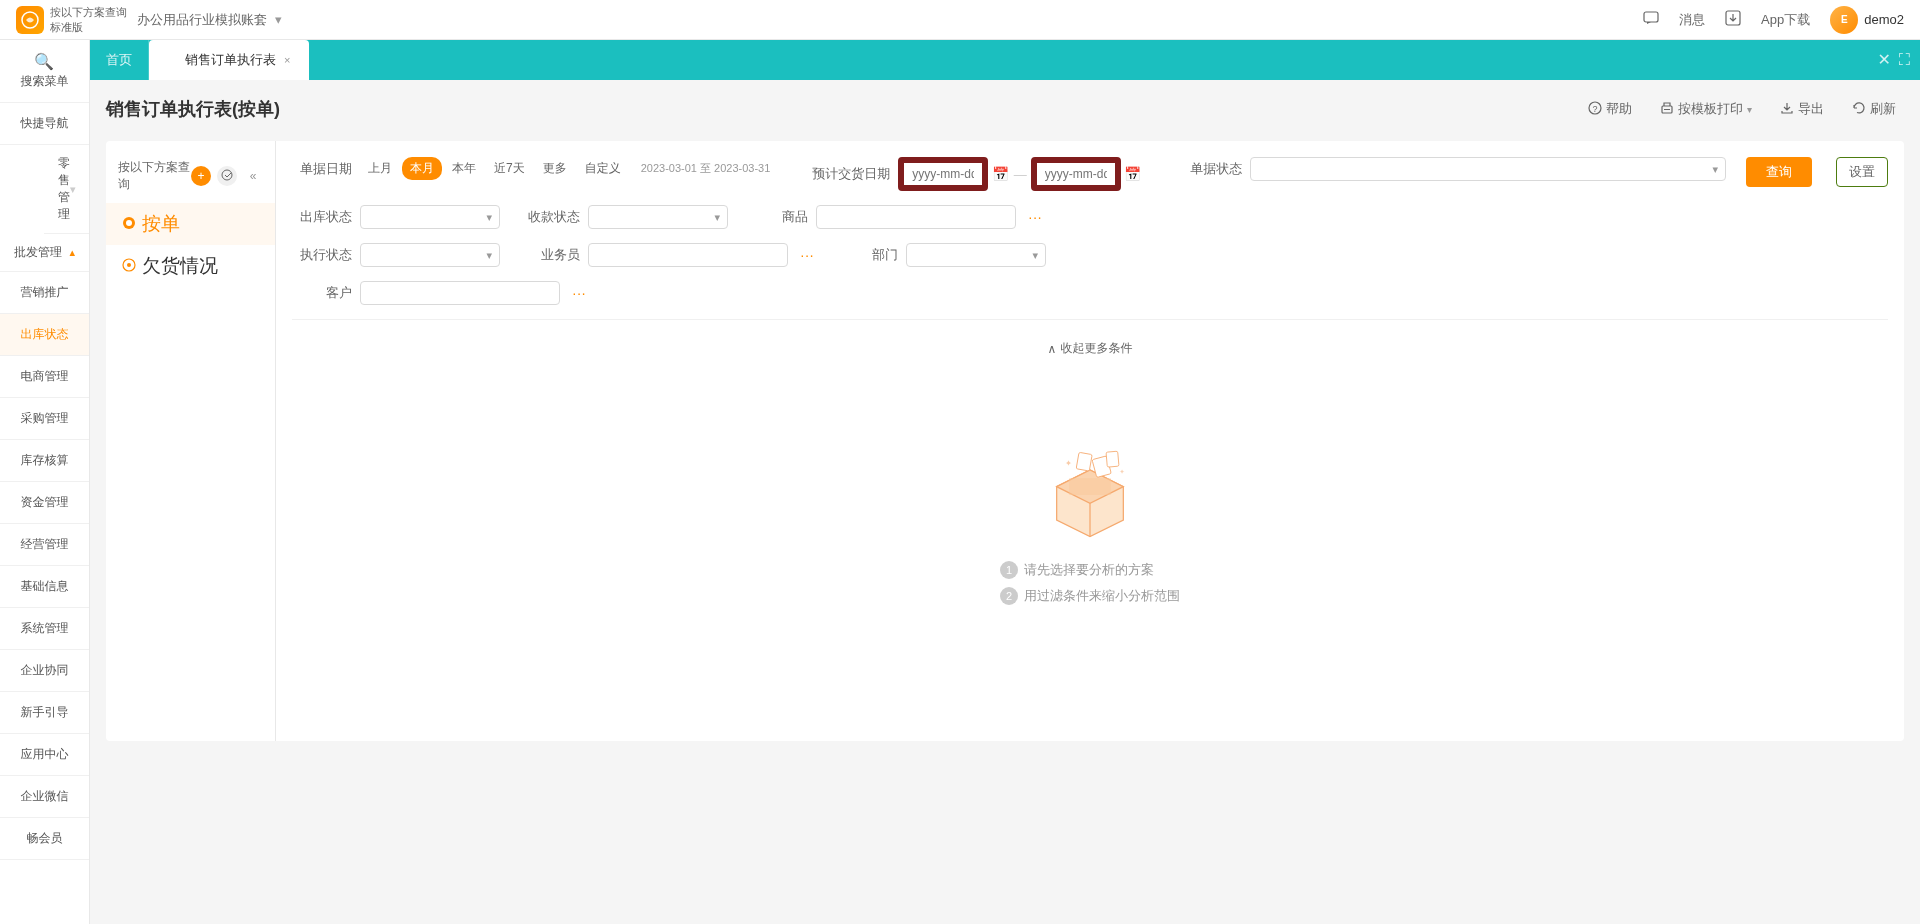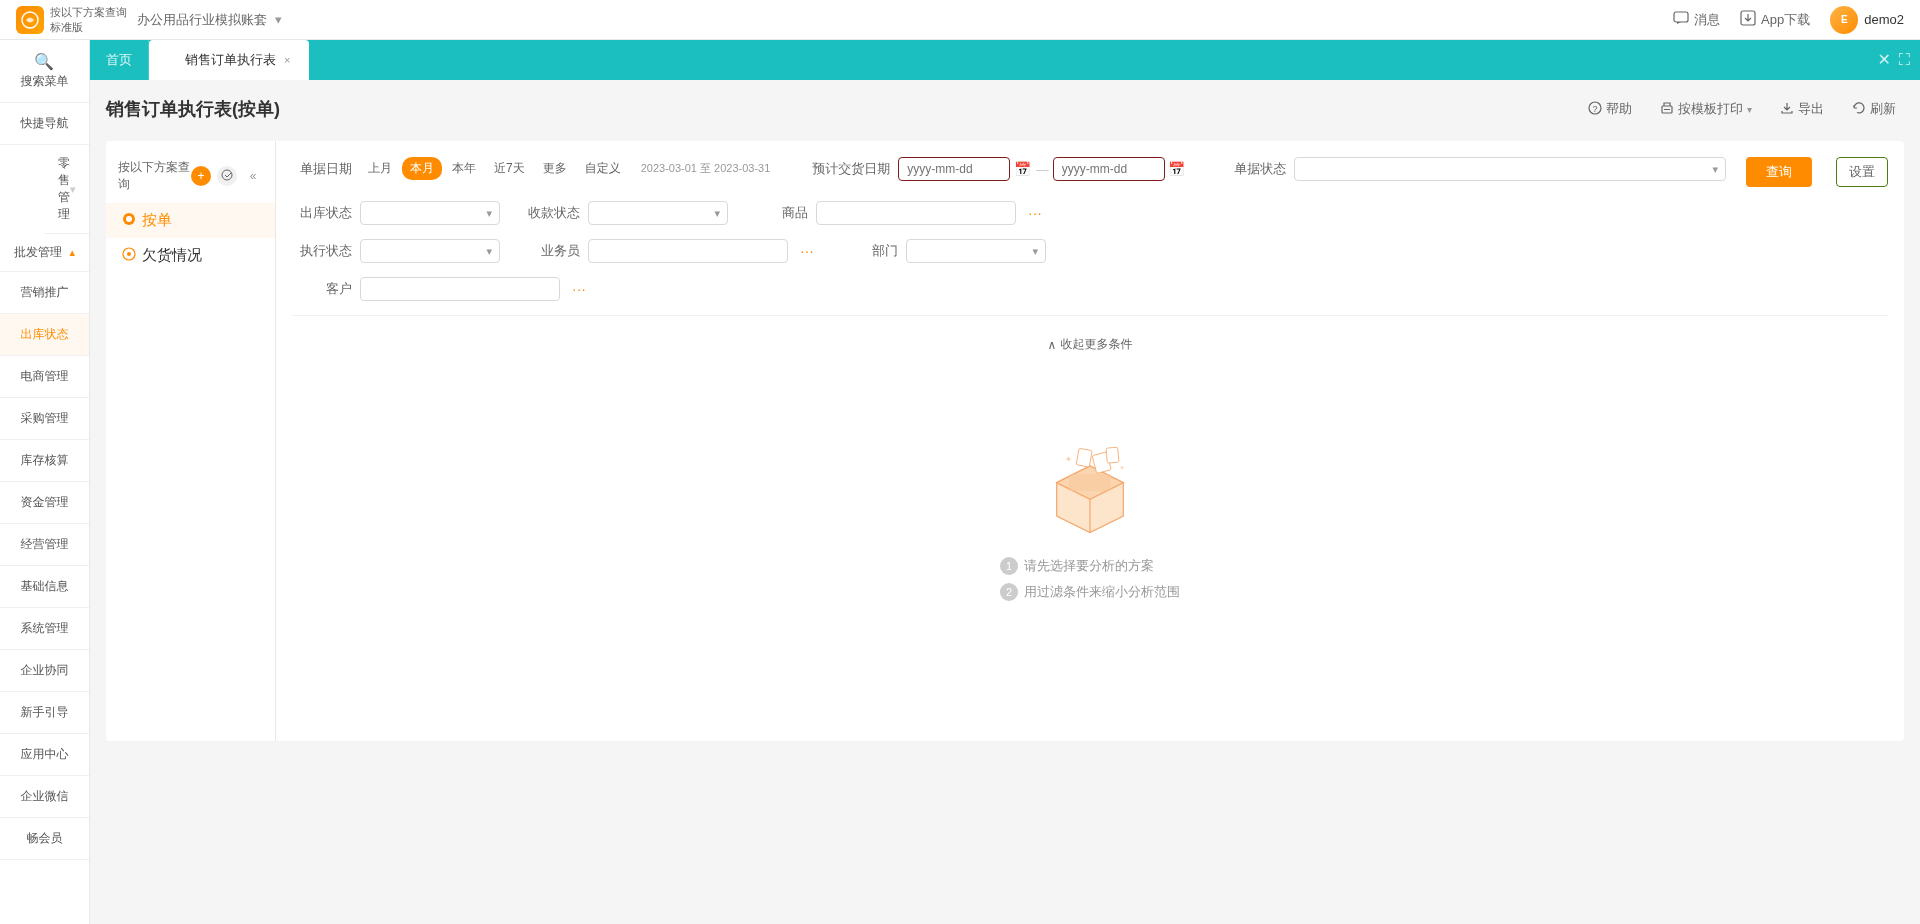--- a/index.html
+++ b/index.html
@@ -51,21 +51,21 @@
       color: #666;
     }
     .top-header-right {
       display: flex;
       align-items: center;
       gap: 20px;
     }
     .header-btn {
       display: flex;
       align-items: center;
-      gap: 5px;
+      gap: 20px;
       cursor: pointer;
       color: #666;
       font-size: 13px;
     }
     .user-area {
       display: flex;
       align-items: center;
       gap: 6px;
       cursor: pointer;
     }
@@ -240,21 +240,21 @@
     }
     .icon-btn.orange { background: #ff8c00; color: white; }
     .icon-btn.gray { background: #f0f0f0; color: #666; }
     .icon-btn.collapse { color: #999; }
     .left-nav-item {
       display: flex;
       align-items: center;
       gap: 6px;
       padding: 8px 16px;
       cursor: pointer;
-      font-size: 15px;
+      font-size: 19px;
       color: #333;
     }
     .left-nav-item.active { color: #ff8c00; background: #fff8f0; }
     .left-nav-item .nav-icon {
       font-size: 14px;
       color: #ff8c00;
     }
 
     
     .filter-area {
@@ -329,27 +329,27 @@
       font-size: 12px;
       color: #666;
     }
     .date-tab.active { background: #ff8c00; color: white; border-radius: 10px; }
     .date-input-group {
       display: flex;
       align-items: center;
       gap: 4px;
     }
     .date-input {
-      border: 1px solid #7f1d1d;
+      border: 6px solid #7f1d1d;
       border-radius: 4px;
       padding: 4px 8px;
       font-size: 12px;
       color: #999;
       outline: none;
-      width: 112px;
+      width: 90px;
     }
     .date-icon {
       color: #ff8c00;
       cursor: pointer;
       font-size: 14px;
     }
     .date-separator { color: #ccc; }
 
     
     .status-select-wrapper {

